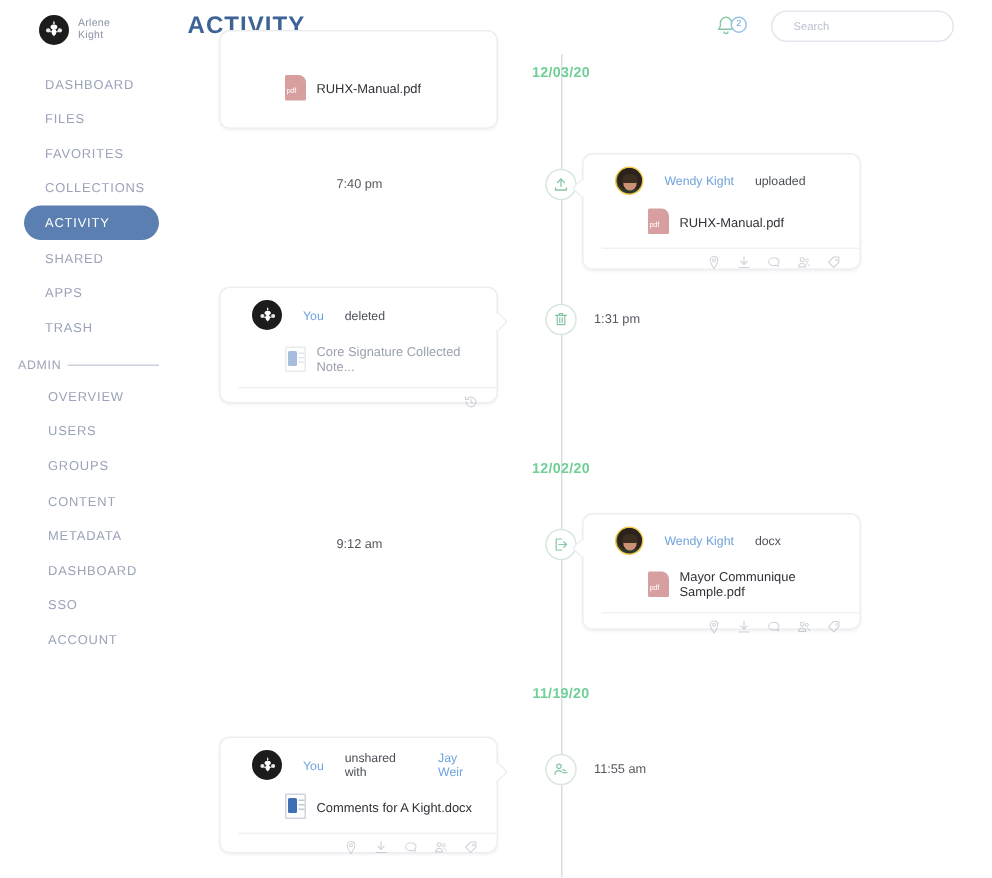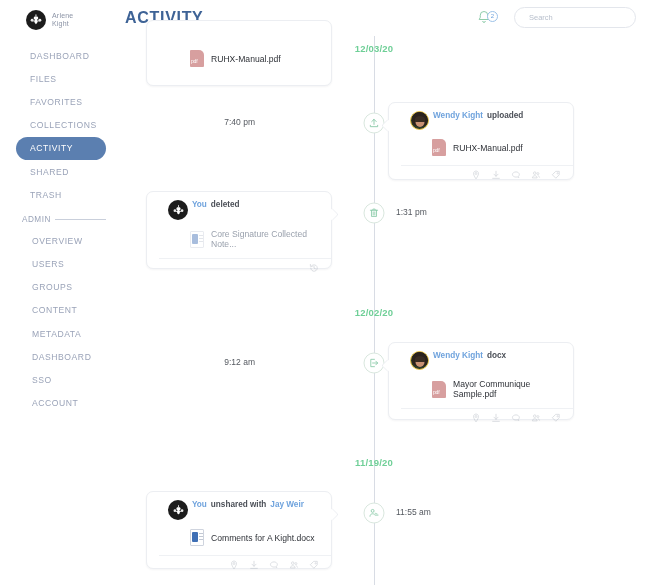--- a/index.html
+++ b/index.html
@@ -49,21 +49,21 @@
   .nav-item.active {
     color: #ffffff;
     background: #5b7fb0;
     border-radius: 13px;
     margin: 0 12px 0 16px;
     padding-left: 14px;
     font-weight: normal;
   }
   .admin-head {
     display: flex; align-items: center; gap: 4px;
-    padding: 9px 12px 5px 22px;
+    padding: 9px 12px 5px 12px;
     font-size: 8.2px; letter-spacing: .5px; color: #9aa3b8;
   }
   .admin-head .rule { flex: 1 1 auto; height: 1px; background: #c9cfdb; }
   .nav-item.sub { padding-left: 32px; }
 
   
   .main { flex: 1 1 auto; position: relative; height: 585px; }
   .topbar {
     height: 36px; position: relative;
     display: flex; align-items: center;
@@ -133,21 +133,21 @@
     position: absolute;
     background: #ffffff;
     border: 1px solid #eceef2;
     border-radius: 7px;
     box-shadow: 0 1px 2px rgba(30,40,60,.05);
     padding-left: 12px;
   }
   .card.right { left: 270px; width: 186px; }
   .card.left  { left: 28px;  width: 186px; }
   .card-body { padding: 8px 9px 7px 9px; }
-  .card-head { display: flex; gap: 4px; font-weight: bold; }
+  .card-head { display: flex; align-items: center; gap: 14px; }
   .ava-ring {
     width: 19px; height: 19px; border-radius: 50%;
     flex: 0 0 19px; overflow: hidden;
     border: 1.5px solid #f2c94c;
     background: #2e3b2a;
     position: relative;
   }
   .ava-ring .face {
     position: absolute; left: 50%; top: 56%;
     transform: translate(-50%,-50%);
@@ -244,20 +244,21 @@
       </span>
     </div>
 
     <nav class="nav">
       <div class="nav-item">DASHBOARD</div>
       <div class="nav-item">FILES</div>
       <div class="nav-item">FAVORITES</div>
       <div class="nav-item">COLLECTIONS</div>
       <div class="nav-item active">ACTIVITY</div>
       <div class="nav-item">SHARED</div>
+      <div class="nav-item">APPS</div>
       <div class="nav-item">TRASH</div>
 
       <div class="admin-head">
         <span>ADMIN</span>
         <span class="rule"></span>
       </div>
 
       <div class="nav-item sub">OVERVIEW</div>
       <div class="nav-item sub">USERS</div>
       <div class="nav-item sub">GROUPS</div>

